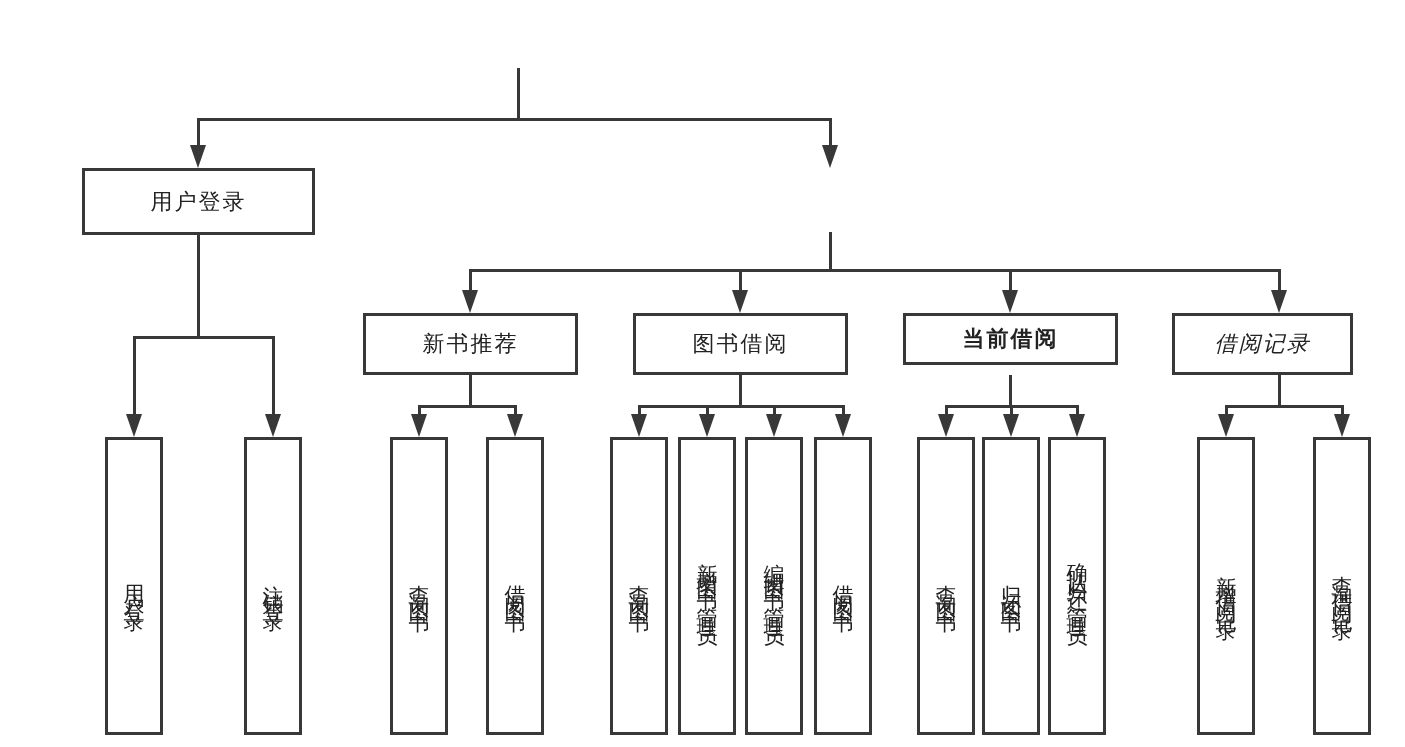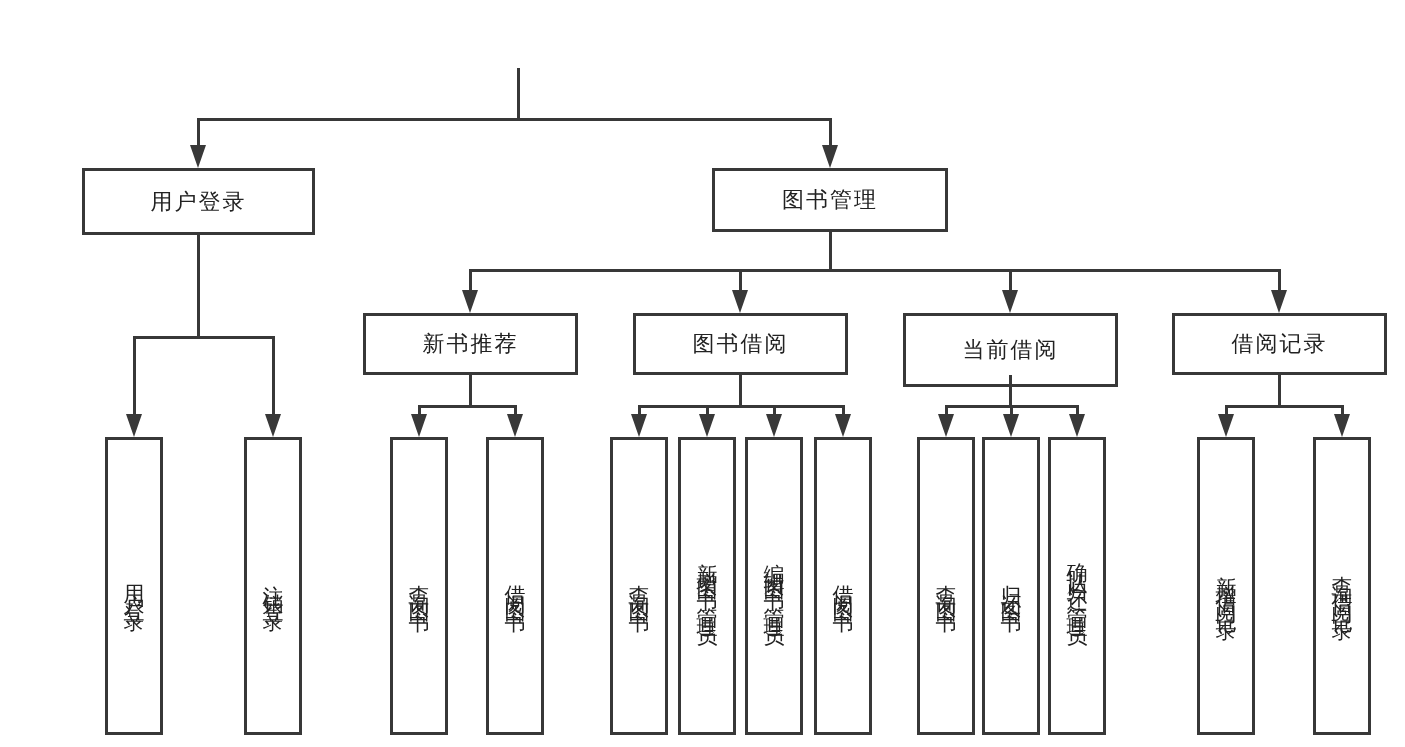--- a/index.html
+++ b/index.html
@@ -69,21 +69,20 @@
 
 
   <div class="vl" style="left:517px; top:68px; height:52px;"></div>
   <div class="hl" style="left:197px; top:118px; width:635px;"></div>
   <div class="vl" style="left:197px; top:118px; height:30px;"></div>
   <div class="ar" style="left:190px; top:145px;"></div>
   <div class="vl" style="left:829px; top:118px; height:30px;"></div>
   <div class="ar" style="left:822px; top:145px;"></div>
 
   <div class="box" style="left:82px; top:168px; width:233px; height:67px;">用户登录</div>
-  <div class="box" style="left:712px; top:168px; width:236px; height:64px;">图书管理</div>
 
   <div class="vl" style="left:197px; top:235px; height:103px;"></div>
   <div class="hl" style="left:133px; top:336px; width:142px;"></div>
   <div class="vl" style="left:133px; top:336px; height:80px;"></div>
   <div class="ar" style="left:126px; top:414px;"></div>
   <div class="vl" style="left:272px; top:336px; height:80px;"></div>
   <div class="ar" style="left:265px; top:414px;"></div>
 
   <div class="vl" style="left:829px; top:232px; height:39px;"></div>
   <div class="hl" style="left:469px; top:269px; width:812px;"></div>
@@ -91,22 +90,22 @@
   <div class="ar" style="left:462px; top:290px;"></div>
   <div class="vl" style="left:739px; top:269px; height:24px;"></div>
   <div class="ar" style="left:732px; top:290px;"></div>
   <div class="vl" style="left:1009px; top:269px; height:24px;"></div>
   <div class="ar" style="left:1002px; top:290px;"></div>
   <div class="vl" style="left:1278px; top:269px; height:24px;"></div>
   <div class="ar" style="left:1271px; top:290px;"></div>
 
   <div class="box" style="left:633px; top:313px; width:215px; height:62px;">图书借阅</div>
   <div class="box" style="left:363px; top:313px; width:215px; height:62px;">新书推荐</div>
-  <div class="box" style="left:903px; top:313px; width:215px; height:74px;">当前借阅</div>
-  <div class="box" style="left:1172px; top:313px; width:215px; height:62px;">借阅记录</div>
+  <div class="box" style="left:903px; top:313px; width:215px; height:52px;font-weight:bold;">当前借阅</div>
+  <div class="box" style="left:1172px; top:313px; width:181px; height:62px;font-style:italic;">借阅记录</div>
 
   <div class="vl" style="left:469px; top:375px; height:32px;"></div>
   <div class="hl" style="left:418px; top:405px; width:99px;"></div>
   <div class="vl" style="left:418px; top:405px; height:12px;"></div>
   <div class="ar" style="left:411px; top:414px;"></div>
   <div class="vl" style="left:514px; top:405px; height:12px;"></div>
   <div class="ar" style="left:507px; top:414px;"></div>
 
   <div class="vl" style="left:739px; top:375px; height:32px;"></div>
   <div class="hl" style="left:638px; top:405px; width:207px;"></div>

